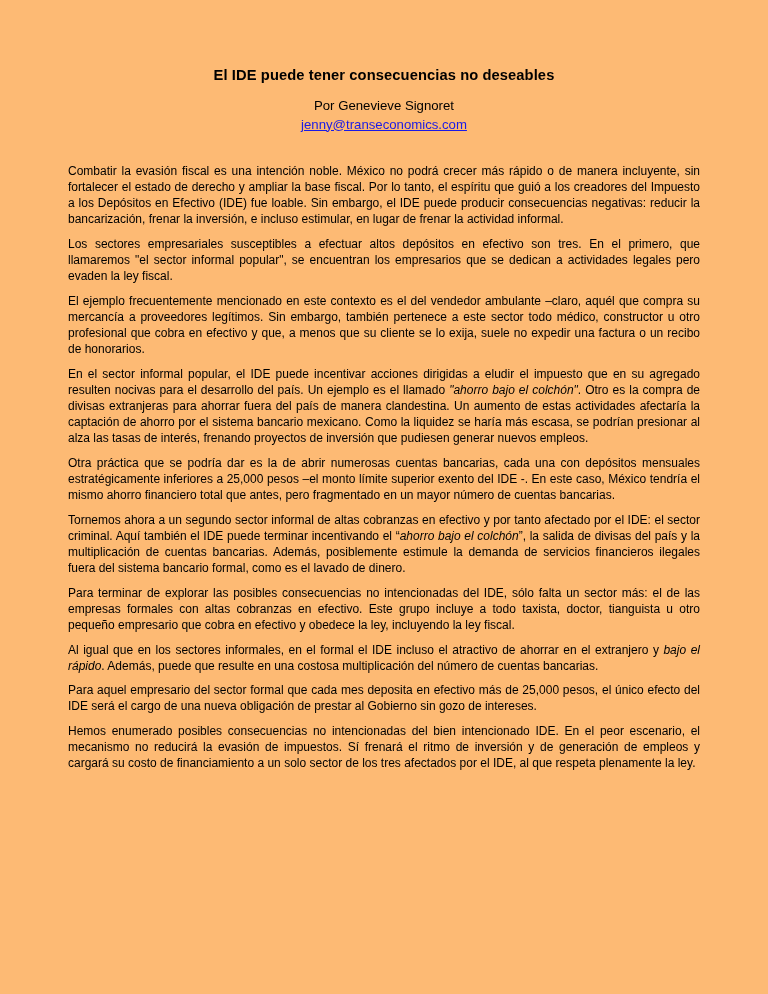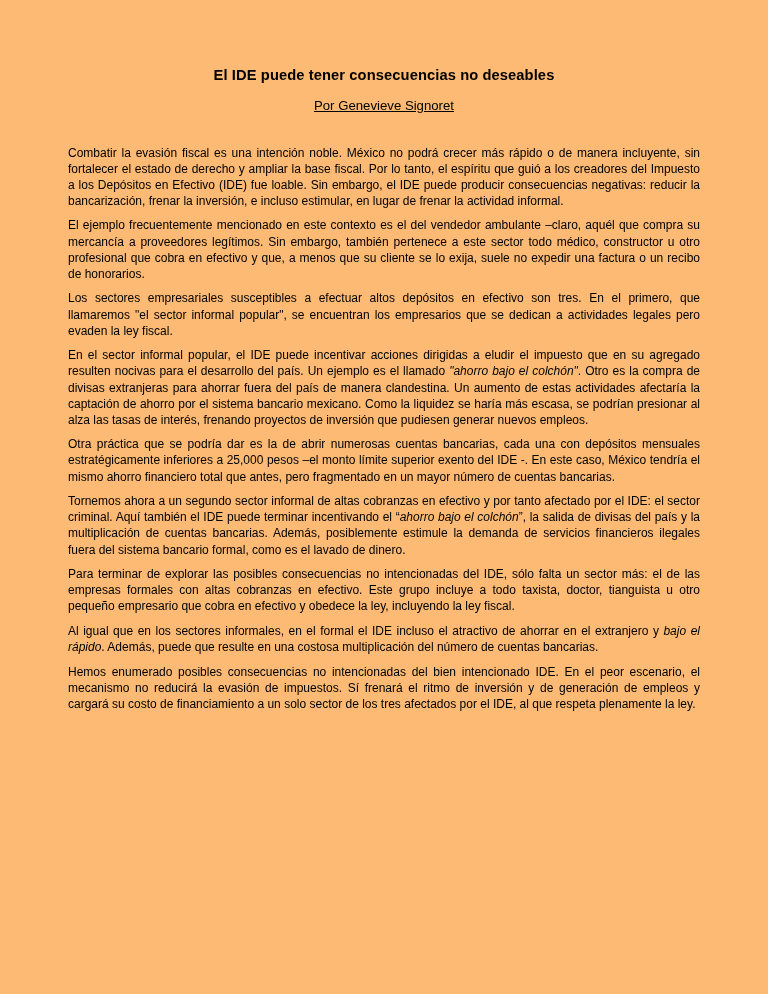--- a/index.html
+++ b/index.html
@@ -38,21 +38,20 @@
     padding-top: 66px;
     line-height: 18px;
     letter-spacing: 0.1px;
   }
   .byline {
     text-align: center;
     font-size: 13.2px;
     line-height: 18.5px;
     margin: 0;
     padding-top: 13px;
-    text-decoration: underline;
   }
   .byline-line {
     display: block;
   }
   .email-link {
     color: #1a1ae6;
     text-decoration: underline;
     display: inline-block;
     margin-top: 0px;
     cursor: pointer;
@@ -79,28 +78,30 @@
 </head>
 <body style="color: rgb(0, 0, 0); background: rgb(255, 255, 255);">
 
 <div class="page">
   <div class="content">
 
     <h1 class="doc-title">El IDE puede tener consecuencias no deseables</h1>
 
     <div class="byline">
       <span class="byline-line">Por Genevieve Signoret</span>
+      <span class="byline-line"><a class="email-link" style="color: rgb(26, 26, 230);">jenny@transeconomics.com</a></span>
     </div>
 
     <div class="body-block">
         <p class="para"><span>Combatir la evasión fiscal es una intención noble. México no podrá crecer más rápido o de manera incluyente, sin fortalecer el estado de derecho y ampliar la base fiscal. Por lo tanto, el espíritu que guió a los creadores del Impuesto a los Depósitos en Efectivo (IDE) fue loable. Sin embargo, el IDE puede producir consecuencias negativas: reducir la bancarización, frenar la inversión, e incluso estimular, en lugar de frenar la actividad informal.</span></p>
+        <p class="para"><span>Los sectores empresariales susceptibles a efectuar altos depósitos en efectivo son tres. En el primero, que llamaremos "el sector informal popular", se encuentran los empresarios que se dedican a actividades legales pero evaden la ley fiscal.</span></p>
         <p class="para"><span>El ejemplo frecuentemente mencionado en este contexto es el del vendedor ambulante –claro, aquél que compra su mercancía a proveedores legítimos. Sin embargo, también pertenece a este sector todo médico, constructor u otro profesional que cobra en efectivo y que, a menos que su cliente se lo exija, suele no expedir una factura o un recibo de honorarios.</span></p>
-        <p class="para"><span>Los sectores empresariales susceptibles a efectuar altos depósitos en efectivo son tres. En el primero, que llamaremos "el sector informal popular", se encuentran los empresarios que se dedican a actividades legales pero evaden la ley fiscal.</span></p>
         <p class="para"><span>En el sector informal popular, el IDE puede incentivar acciones dirigidas a eludir el impuesto que en su agregado resulten nocivas para el desarrollo del país. Un ejemplo es el llamado </span><span class="it">"ahorro bajo el colchón"</span><span>. Otro es la compra de divisas extranjeras para ahorrar fuera del país de manera clandestina. Un aumento de estas actividades afectaría la captación de ahorro por el sistema bancario mexicano. Como la liquidez se haría más escasa, se podrían presionar al alza las tasas de interés, frenando proyectos de inversión que pudiesen generar nuevos empleos.</span></p>
         <p class="para"><span>Otra práctica que se podría dar es la de abrir numerosas cuentas bancarias, cada una con depósitos mensuales estratégicamente inferiores a 25,000 pesos –el monto límite superior exento del IDE -. En este caso, México tendría el mismo ahorro financiero total que antes, pero fragmentado en un mayor número de cuentas bancarias.</span></p>
         <p class="para"><span>Tornemos ahora a un segundo sector informal de altas cobranzas en efectivo y por tanto afectado por el IDE: el sector criminal. Aquí también el IDE puede terminar incentivando el “</span><span class="it">ahorro bajo el colchón</span><span>”, la salida de divisas del país y la multiplicación de cuentas bancarias. Además, posiblemente estimule la demanda de servicios financieros ilegales fuera del sistema bancario formal, como es el lavado de dinero.</span></p>
         <p class="para"><span>Para terminar de explorar las posibles consecuencias no intencionadas del IDE, sólo falta un sector más: el de las empresas formales con altas cobranzas en efectivo. Este grupo incluye a todo taxista, doctor, tianguista u otro pequeño empresario que cobra en efectivo y obedece la ley, incluyendo la ley fiscal.</span></p>
         <p class="para"><span>Al igual que en los sectores informales, en el formal el IDE incluso el atractivo de ahorrar en el extranjero y </span><span class="it">bajo el rápido</span><span>. Además, puede que resulte en una costosa multiplicación del número de cuentas bancarias.</span></p>
+        <p class="para"><span>Para aquel empresario del sector formal que cada mes deposita en efectivo más de 25,000 pesos, el único efecto del IDE será el cargo de una nueva obligación de prestar al Gobierno sin gozo de intereses.</span></p>
         <p class="para"><span>Hemos enumerado posibles consecuencias no intencionadas del bien intencionado IDE. En el peor escenario, el mecanismo no reducirá la evasión de impuestos. Sí frenará el ritmo de inversión y de generación de empleos y cargará su costo de financiamiento a un solo sector de los tres afectados por el IDE, al que respeta plenamente la ley.</span></p>
       </div>
 
   </div>
 </div>
 
 </body></html>

